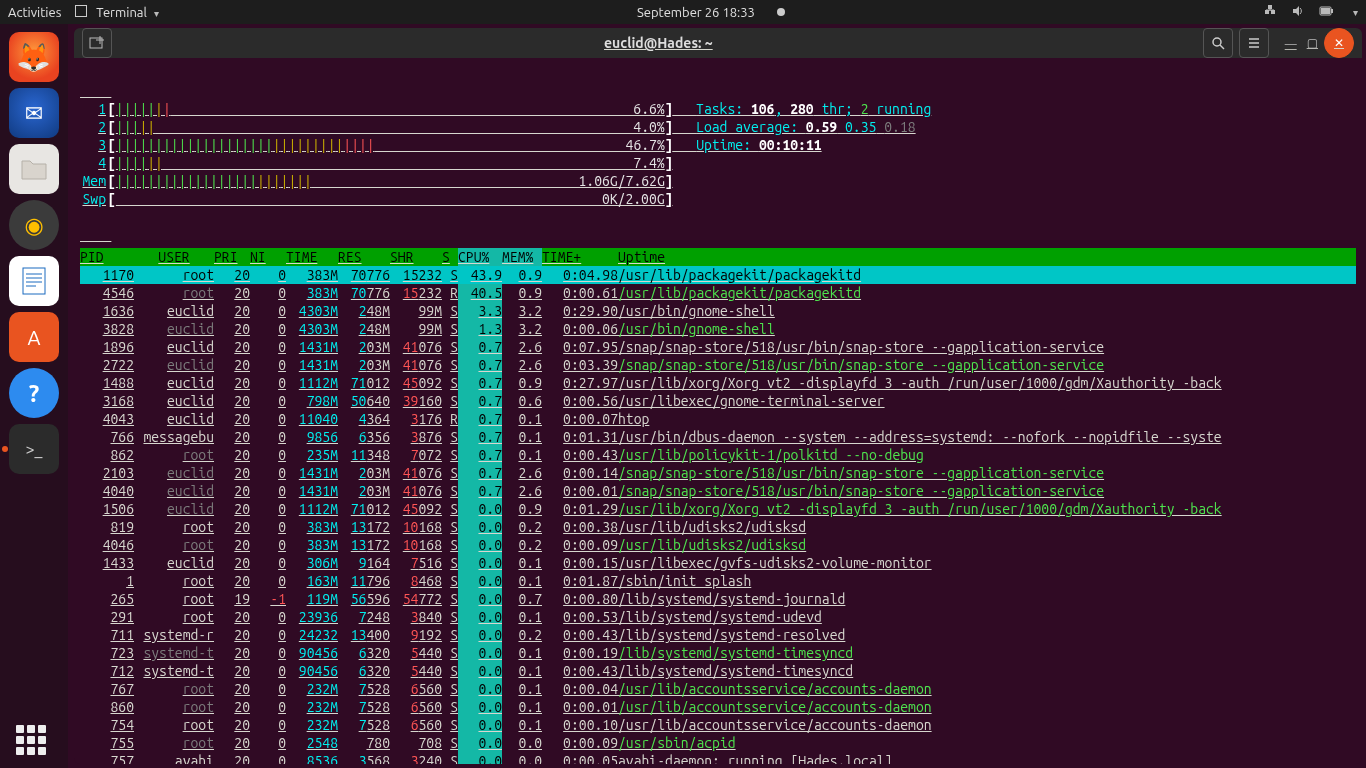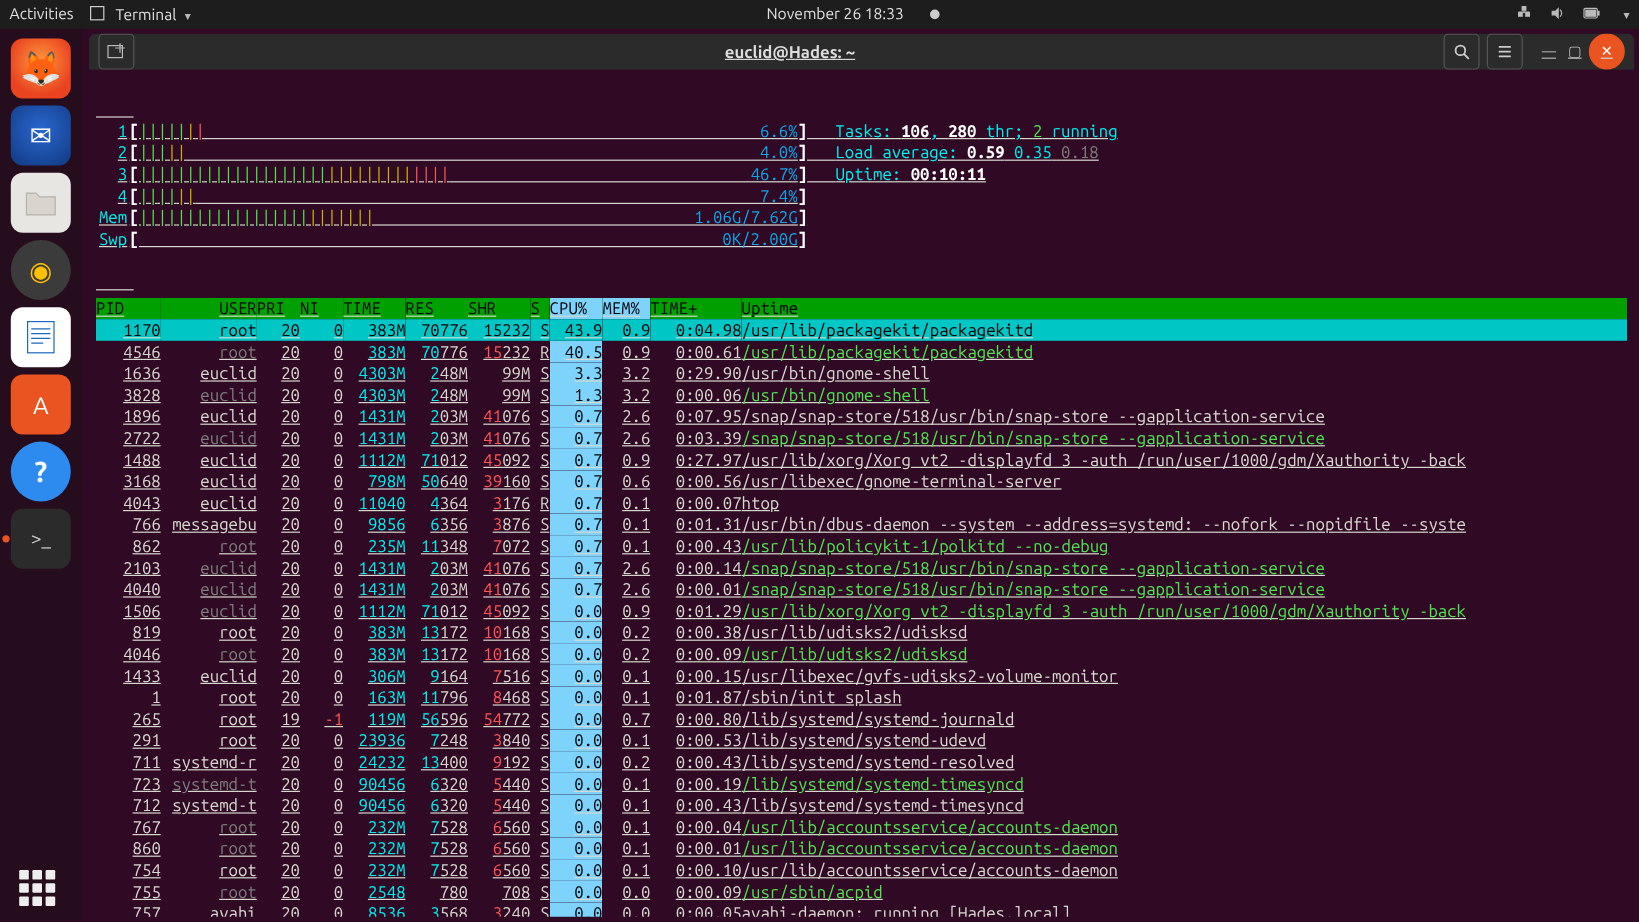--- a/index.html
+++ b/index.html
@@ -71,53 +71,53 @@
   .titlebar .btn.search{}
   .titlebar .btn.close{background:#e95420;border-color:#e95420;border-radius:50%;color:#fff;}
   .winctrl{display:flex;align-items:center;gap:10px;margin-left:16px;}
   .winctrl span{opacity:.8;font-size:12px;}
   
   .htop{ flex:1; padding:6px 6px 0 6px; line-height:18px; white-space:pre; position:relative;}
   .cyan{color:#00f0f0;} .green{color:#4ee44e;} .yellow{color:#cdb300;}
   .white{color:#ffffff;font-weight:bold;} .grey{color:#7d7d7d;}
   .red{color:#ff5555;}
   .hdr-row{ background:#00a000; color:#000; }
-  .sort-col{ background:#7dd3fc; color:#000; }
+  .sort-col{ background:#14b8a6; color:#000; }
   .sel-row{ background:#00c6c6; color:#000; }
   .sel-row .cmd{ color:#000;}
   table.proc{ border-collapse:collapse; font:inherit; margin-top:4px; width:100%; table-layout:fixed;}
   table.proc td,table.proc th{ padding:0; font-weight:normal; overflow:hidden;}
   col.pid{width:54px;} col.user{width:80px;} col.pri{width:36px;} col.ni{width:36px;}
   col.virt{width:52px;} col.res{width:52px;} col.shr{width:52px;} col.s{width:16px;}
   col.cpu{width:44px;} col.mem{width:40px;} col.time{width:76px;} col.cmd{}
   th{text-align:left;} th.cmd,td.cmd{text-align:left;padding-left:10px;white-space:nowrap;overflow:hidden;text-overflow:clip;}
   td{text-align:right;}
   td.user{text-align:right;padding-left:4px;}
   .thread .cmd{color:#4ee44e;}
   .thread .user{color:#7d7d7d;}
   .meter-line{display:flex;}
   .meter-line .lbl{width:28px;color:#00f0f0;text-align:right;padding-right:2px;}
   .meter-line .open,.meter-line .close{color:#ffffff;font-weight:bold;}
   .meter-line .bars{display:inline-block;}
-  .meter-line .val{color:#0ea5e9;text-align:center;}
+  .meter-line .val{color:#e5e5e5;text-align:center;}
 </style>
 </head>
 <body>
 
 <div class="topbar">
   <div class="left">
     <span>Activities</span>
     <span>
       <span class="icon-sq"></span>
       <span>Terminal</span>
       <span class="dropdown-ind">▾</span>
     </span>
   </div>
   <div class="center">
-    <span>November 26  18:33</span>
+    <span>September 26  18:33</span>
     <span class="dot"></span>
   </div>
   <div class="right">
     <span class="sys-icon">
       <svg width="14" height="14" viewBox="0 0 14 14">
           <rect x="2" y="6" width="4" height="4" fill="#ccc"></rect>
           <rect x="8" y="6" width="4" height="4" fill="#ccc"></rect>
           <rect x="5" y="1" width="4" height="4" fill="#ccc"></rect>
           <path d="M7 5v2 M4 8h-1v-2h8v2h-1" stroke="#ccc" fill="none"></path>
         </svg>
@@ -219,18 +219,18 @@
   </div>
 
   <div class="htop">
     <div id="meters"><div style="display:flex"><div class="meter-line"><span class="lbl">1</span><span class="open">[</span><span class="bars"><span class="green">|</span><span class="green">|</span><span class="green">|</span><span class="green">|</span><span class="green">|</span><span class="yellow">|</span><span class="red">|</span></span><span class="val">                                                           6.6%</span><span class="close">]</span></div><span>   <span class="cyan">Tasks: </span><span class="white">106</span><span class="cyan">, </span><span class="white">280</span><span class="cyan"> thr; </span><span class="green">2</span><span class="cyan"> running</span></span></div><div style="display:flex"><div class="meter-line"><span class="lbl">2</span><span class="open">[</span><span class="bars"><span class="green">|</span><span class="green">|</span><span class="green">|</span><span class="yellow">|</span><span class="yellow">|</span></span><span class="val">                                                             4.0%</span><span class="close">]</span></div><span>   <span class="cyan">Load average: </span><span class="white">0.59</span> <span class="cyan">0.35</span> <span class="grey">0.18</span></span></div><div style="display:flex"><div class="meter-line"><span class="lbl">3</span><span class="open">[</span><span class="bars"><span class="green">|</span><span class="green">|</span><span class="green">|</span><span class="green">|</span><span class="green">|</span><span class="green">|</span><span class="green">|</span><span class="green">|</span><span class="green">|</span><span class="green">|</span><span class="green">|</span><span class="green">|</span><span class="green">|</span><span class="green">|</span><span class="green">|</span><span class="green">|</span><span class="green">|</span><span class="green">|</span><span class="green">|</span><span class="green">|</span><span class="yellow">|</span><span class="yellow">|</span><span class="yellow">|</span><span class="yellow">|</span><span class="yellow">|</span><span class="yellow">|</span><span class="yellow">|</span><span class="yellow">|</span><span class="yellow">|</span><span class="red">|</span><span class="red">|</span><span class="red">|</span><span class="red">|</span></span><span class="val">                                46.7%</span><span class="close">]</span></div><span>   <span class="cyan">Uptime: </span><span class="white">00:10:11</span></span></div><div style="display:flex"><div class="meter-line"><span class="lbl">4</span><span class="open">[</span><span class="bars"><span class="green">|</span><span class="green">|</span><span class="green">|</span><span class="green">|</span><span class="yellow">|</span><span class="yellow">|</span></span><span class="val">                                                            7.4%</span><span class="close">]</span></div><span></span></div><div class="meter-line"><span class="lbl">Mem</span><span class="open">[</span><span class="bars"><span class="green">|</span><span class="green">|</span><span class="green">|</span><span class="green">|</span><span class="green">|</span><span class="green">|</span><span class="green">|</span><span class="green">|</span><span class="green">|</span><span class="green">|</span><span class="green">|</span><span class="green">|</span><span class="green">|</span><span class="green">|</span><span class="green">|</span><span class="green">|</span><span class="green">|</span><span class="green">|</span><span class="yellow">|</span><span class="yellow">|</span><span class="yellow">|</span><span class="yellow">|</span><span class="yellow">|</span><span class="yellow">|</span><span class="yellow">|</span></span><span class="val">                                  1.06G/7.62G</span><span class="close">]</span></div><div class="meter-line"><span class="lbl">Swp</span><span class="open">[</span><span class="bars"></span><span class="val">                                                              0K/2.00G</span><span class="close">]</span></div></div>
     <table class="proc">
       <colgroup>
         <col class="pid"><col class="user"><col class="pri"><col class="ni">
         <col class="virt"><col class="res"><col class="shr"><col class="s">
         <col class="cpu"><col class="mem"><col class="time"><col class="cmd">
       </colgroup>
-      <thead><tr id="hdr" class="hdr-row"><th>PID</th><th style="text-align: right; padding-left: 0;">USER</th><th>PRI</th><th>NI</th><th>TIME</th><th>RES</th><th>SHR</th><th>S</th><th class="sort-col">CPU%</th><th class="sort-col">MEM%</th><th>TIME+</th><th class="cmd">Uptime</th></tr></thead>
+      <thead><tr id="hdr" class="hdr-row"><th>PID</th><th style="text-align: center; padding-left: 0;">USER</th><th>PRI</th><th>NI</th><th>TIME</th><th>RES</th><th>SHR</th><th>S</th><th class="sort-col">CPU%</th><th class="sort-col">MEM%</th><th>TIME+</th><th class="cmd">Uptime</th></tr></thead>
       <tbody id="tbody"><tr class="sel-row"><td>1170</td><td class="user ">root</td><td>20</td><td class="">0</td><td class="">383M</td><td><span class="">70</span>776</td><td>15232</td><td>S</td><td>43.9</td><td>0.9</td><td>0:04.98</td><td class="cmd">/usr/lib/packagekit/packagekitd</td></tr><tr class="thread"><td>4546</td><td class="user grey">root</td><td>20</td><td class="">0</td><td class="cyan">383M</td><td><span class="cyan">70</span>776</td><td><span class="red">15</span>232</td><td>R</td><td class="sort-col">40.5</td><td>0.9</td><td>0:00.61</td><td class="cmd">/usr/lib/packagekit/packagekitd</td></tr><tr><td>1636</td><td class="user ">euclid</td><td>20</td><td class="">0</td><td class="cyan">4303M</td><td><span class="cyan">2</span>48M</td><td><span class="red"></span>99M</td><td>S</td><td class="sort-col">3.3</td><td>3.2</td><td>0:29.90</td><td class="cmd">/usr/bin/gnome-shell</td></tr><tr class="thread"><td>3828</td><td class="user grey">euclid</td><td>20</td><td class="">0</td><td class="cyan">4303M</td><td><span class="cyan">2</span>48M</td><td><span class="red"></span>99M</td><td>S</td><td class="sort-col">1.3</td><td>3.2</td><td>0:00.06</td><td class="cmd">/usr/bin/gnome-shell</td></tr><tr><td>1896</td><td class="user ">euclid</td><td>20</td><td class="">0</td><td class="cyan">1431M</td><td><span class="cyan">2</span>03M</td><td><span class="red">41</span>076</td><td>S</td><td class="sort-col">0.7</td><td>2.6</td><td>0:07.95</td><td class="cmd">/snap/snap-store/518/usr/bin/snap-store --gapplication-service</td></tr><tr class="thread"><td>2722</td><td class="user grey">euclid</td><td>20</td><td class="">0</td><td class="cyan">1431M</td><td><span class="cyan">2</span>03M</td><td><span class="red">41</span>076</td><td>S</td><td class="sort-col">0.7</td><td>2.6</td><td>0:03.39</td><td class="cmd">/snap/snap-store/518/usr/bin/snap-store --gapplication-service</td></tr><tr><td>1488</td><td class="user ">euclid</td><td>20</td><td class="">0</td><td class="cyan">1112M</td><td><span class="cyan">71</span>012</td><td><span class="red">45</span>092</td><td>S</td><td class="sort-col">0.7</td><td>0.9</td><td>0:27.97</td><td class="cmd">/usr/lib/xorg/Xorg vt2 -displayfd 3 -auth /run/user/1000/gdm/Xauthority -back</td></tr><tr><td>3168</td><td class="user ">euclid</td><td>20</td><td class="">0</td><td class="cyan">798M</td><td><span class="cyan">50</span>640</td><td><span class="red">39</span>160</td><td>S</td><td class="sort-col">0.7</td><td>0.6</td><td>0:00.56</td><td class="cmd">/usr/libexec/gnome-terminal-server</td></tr><tr><td>4043</td><td class="user ">euclid</td><td>20</td><td class="">0</td><td class="cyan">11040</td><td><span class="cyan">4</span>364</td><td><span class="red">3</span>176</td><td>R</td><td class="sort-col">0.7</td><td>0.1</td><td>0:00.07</td><td class="cmd">htop</td></tr><tr><td>766</td><td class="user ">messagebu</td><td>20</td><td class="">0</td><td class="cyan">9856</td><td><span class="cyan">6</span>356</td><td><span class="red">3</span>876</td><td>S</td><td class="sort-col">0.7</td><td>0.1</td><td>0:01.31</td><td class="cmd">/usr/bin/dbus-daemon --system --address=systemd: --nofork --nopidfile --syste</td></tr><tr class="thread"><td>862</td><td class="user grey">root</td><td>20</td><td class="">0</td><td class="cyan">235M</td><td><span class="cyan">11</span>348</td><td><span class="red">7</span>072</td><td>S</td><td class="sort-col">0.7</td><td>0.1</td><td>0:00.43</td><td class="cmd">/usr/lib/policykit-1/polkitd --no-debug</td></tr><tr class="thread"><td>2103</td><td class="user grey">euclid</td><td>20</td><td class="">0</td><td class="cyan">1431M</td><td><span class="cyan">2</span>03M</td><td><span class="red">41</span>076</td><td>S</td><td class="sort-col">0.7</td><td>2.6</td><td>0:00.14</td><td class="cmd">/snap/snap-store/518/usr/bin/snap-store --gapplication-service</td></tr><tr class="thread"><td>4040</td><td class="user grey">euclid</td><td>20</td><td class="">0</td><td class="cyan">1431M</td><td><span class="cyan">2</span>03M</td><td><span class="red">41</span>076</td><td>S</td><td class="sort-col">0.7</td><td>2.6</td><td>0:00.01</td><td class="cmd">/snap/snap-store/518/usr/bin/snap-store --gapplication-service</td></tr><tr class="thread"><td>1506</td><td class="user grey">euclid</td><td>20</td><td class="">0</td><td class="cyan">1112M</td><td><span class="cyan">71</span>012</td><td><span class="red">45</span>092</td><td>S</td><td class="sort-col">0.0</td><td>0.9</td><td>0:01.29</td><td class="cmd">/usr/lib/xorg/Xorg vt2 -displayfd 3 -auth /run/user/1000/gdm/Xauthority -back</td></tr><tr><td>819</td><td class="user ">root</td><td>20</td><td class="">0</td><td class="cyan">383M</td><td><span class="cyan">13</span>172</td><td><span class="red">10</span>168</td><td>S</td><td class="sort-col">0.0</td><td>0.2</td><td>0:00.38</td><td class="cmd">/usr/lib/udisks2/udisksd</td></tr><tr class="thread"><td>4046</td><td class="user grey">root</td><td>20</td><td class="">0</td><td class="cyan">383M</td><td><span class="cyan">13</span>172</td><td><span class="red">10</span>168</td><td>S</td><td class="sort-col">0.0</td><td>0.2</td><td>0:00.09</td><td class="cmd">/usr/lib/udisks2/udisksd</td></tr><tr><td>1433</td><td class="user ">euclid</td><td>20</td><td class="">0</td><td class="cyan">306M</td><td><span class="cyan">9</span>164</td><td><span class="red">7</span>516</td><td>S</td><td class="sort-col">0.0</td><td>0.1</td><td>0:00.15</td><td class="cmd">/usr/libexec/gvfs-udisks2-volume-monitor</td></tr><tr><td>1</td><td class="user ">root</td><td>20</td><td class="">0</td><td class="cyan">163M</td><td><span class="cyan">11</span>796</td><td><span class="red">8</span>468</td><td>S</td><td class="sort-col">0.0</td><td>0.1</td><td>0:01.87</td><td class="cmd">/sbin/init splash</td></tr><tr><td>265</td><td class="user ">root</td><td>19</td><td class="red">-1</td><td class="cyan">119M</td><td><span class="cyan">56</span>596</td><td><span class="red">54</span>772</td><td>S</td><td class="sort-col">0.0</td><td>0.7</td><td>0:00.80</td><td class="cmd">/lib/systemd/systemd-journald</td></tr><tr><td>291</td><td class="user ">root</td><td>20</td><td class="">0</td><td class="cyan">23936</td><td><span class="cyan">7</span>248</td><td><span class="red">3</span>840</td><td>S</td><td class="sort-col">0.0</td><td>0.1</td><td>0:00.53</td><td class="cmd">/lib/systemd/systemd-udevd</td></tr><tr><td>711</td><td class="user ">systemd-r</td><td>20</td><td class="">0</td><td class="cyan">24232</td><td><span class="cyan">13</span>400</td><td><span class="red">9</span>192</td><td>S</td><td class="sort-col">0.0</td><td>0.2</td><td>0:00.43</td><td class="cmd">/lib/systemd/systemd-resolved</td></tr><tr class="thread"><td>723</td><td class="user grey">systemd-t</td><td>20</td><td class="">0</td><td class="cyan">90456</td><td><span class="cyan">6</span>320</td><td><span class="red">5</span>440</td><td>S</td><td class="sort-col">0.0</td><td>0.1</td><td>0:00.19</td><td class="cmd">/lib/systemd/systemd-timesyncd</td></tr><tr><td>712</td><td class="user ">systemd-t</td><td>20</td><td class="">0</td><td class="cyan">90456</td><td><span class="cyan">6</span>320</td><td><span class="red">5</span>440</td><td>S</td><td class="sort-col">0.0</td><td>0.1</td><td>0:00.43</td><td class="cmd">/lib/systemd/systemd-timesyncd</td></tr><tr class="thread"><td>767</td><td class="user grey">root</td><td>20</td><td class="">0</td><td class="cyan">232M</td><td><span class="cyan">7</span>528</td><td><span class="red">6</span>560</td><td>S</td><td class="sort-col">0.0</td><td>0.1</td><td>0:00.04</td><td class="cmd">/usr/lib/accountsservice/accounts-daemon</td></tr><tr class="thread"><td>860</td><td class="user grey">root</td><td>20</td><td class="">0</td><td class="cyan">232M</td><td><span class="cyan">7</span>528</td><td><span class="red">6</span>560</td><td>S</td><td class="sort-col">0.0</td><td>0.1</td><td>0:00.01</td><td class="cmd">/usr/lib/accountsservice/accounts-daemon</td></tr><tr><td>754</td><td class="user ">root</td><td>20</td><td class="">0</td><td class="cyan">232M</td><td><span class="cyan">7</span>528</td><td><span class="red">6</span>560</td><td>S</td><td class="sort-col">0.0</td><td>0.1</td><td>0:00.10</td><td class="cmd">/usr/lib/accountsservice/accounts-daemon</td></tr><tr class="thread"><td>755</td><td class="user grey">root</td><td>20</td><td class="">0</td><td class="cyan">2548</td><td><span class="cyan"></span>780</td><td><span class="red"></span>708</td><td>S</td><td class="sort-col">0.0</td><td>0.0</td><td>0:00.09</td><td class="cmd">/usr/sbin/acpid</td></tr><tr><td>757</td><td class="user ">avahi</td><td>20</td><td class="">0</td><td class="cyan">8536</td><td><span class="cyan">3</span>568</td><td><span class="red">3</span>240</td><td>S</td><td class="sort-col">0.0</td><td>0.0</td><td>0:00.05</td><td class="cmd">avahi-daemon: running [Hades.local]</td></tr></tbody>
     </table>
     
   </div>
 </div>
 
 </body></html>

